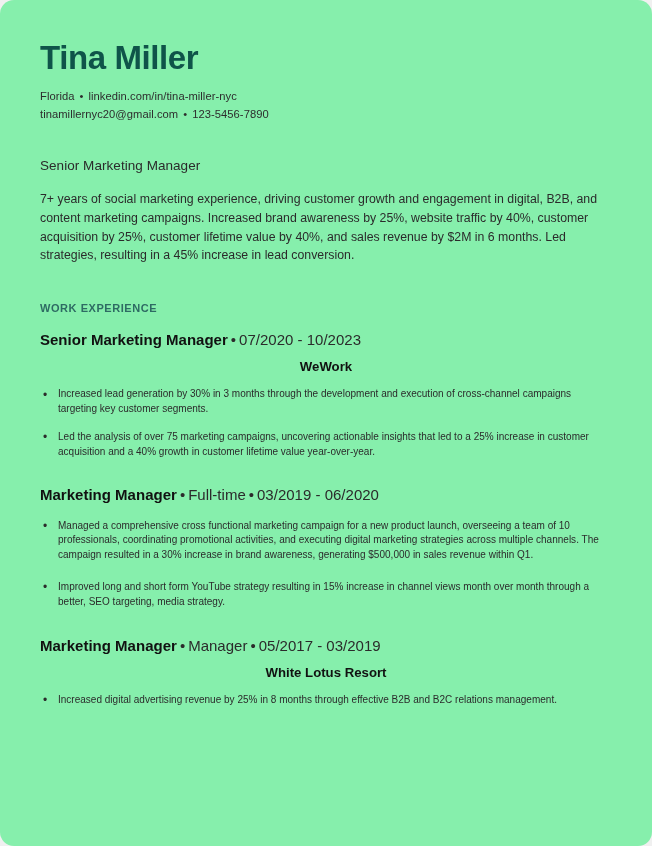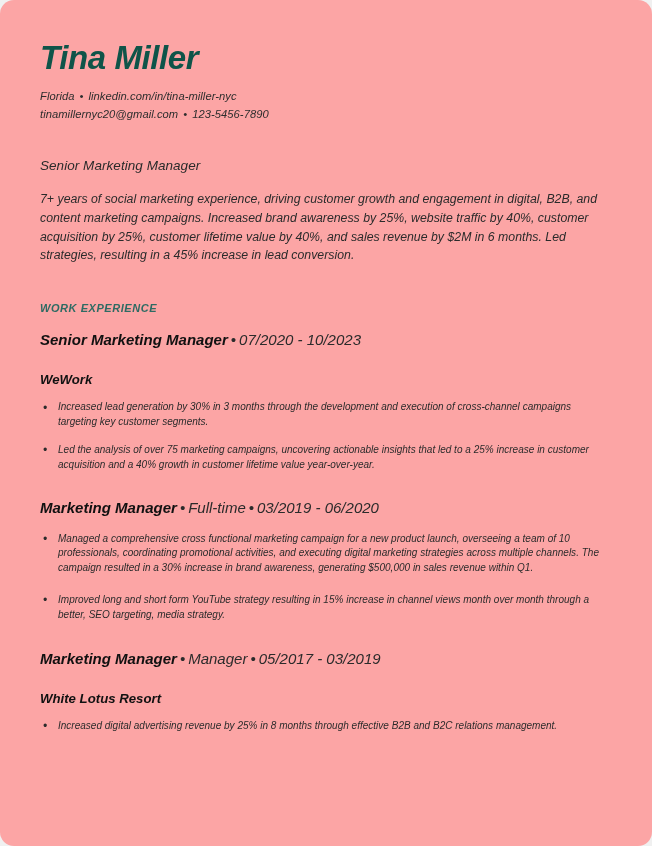--- a/index.html
+++ b/index.html
@@ -12,25 +12,24 @@
   body {
     background: #f0f0f0;
     font-family: "Liberation Sans", sans-serif;
     -webkit-font-smoothing: antialiased;
   }
 
   .page {
     position: relative;
     width: 652px;
     height: 846px;
-    background: #fca5a5;
+    background: #86efac;
     border-radius: 14px;
     overflow: hidden;
     padding: 40px 40px 0 40px;
-    font-style: italic;
   }
 
   
   .name {
     font-size: 33px;
     font-weight: bold;
     color: #0f5449;
     letter-spacing: -0.4px;
     line-height: 1.1;
     margin-bottom: 11px;
@@ -98,22 +97,23 @@
     display: inline-block;
     padding: 0 3px;
     color: #2b2b2b;
     font-weight: normal;
   }
 
   .company {
     font-size: 13.2px;
     font-weight: bold;
     color: #111111;
-    margin-top: 22px;
+    margin-top: 9px;
     letter-spacing: 0.01px;
+    text-align: center;
   }
 
   .bullets {
     list-style: none;
     margin-top: 13px;
   }
   .bullets li {
     position: relative;
     font-size: 10px;
     color: #2b2b2b;

